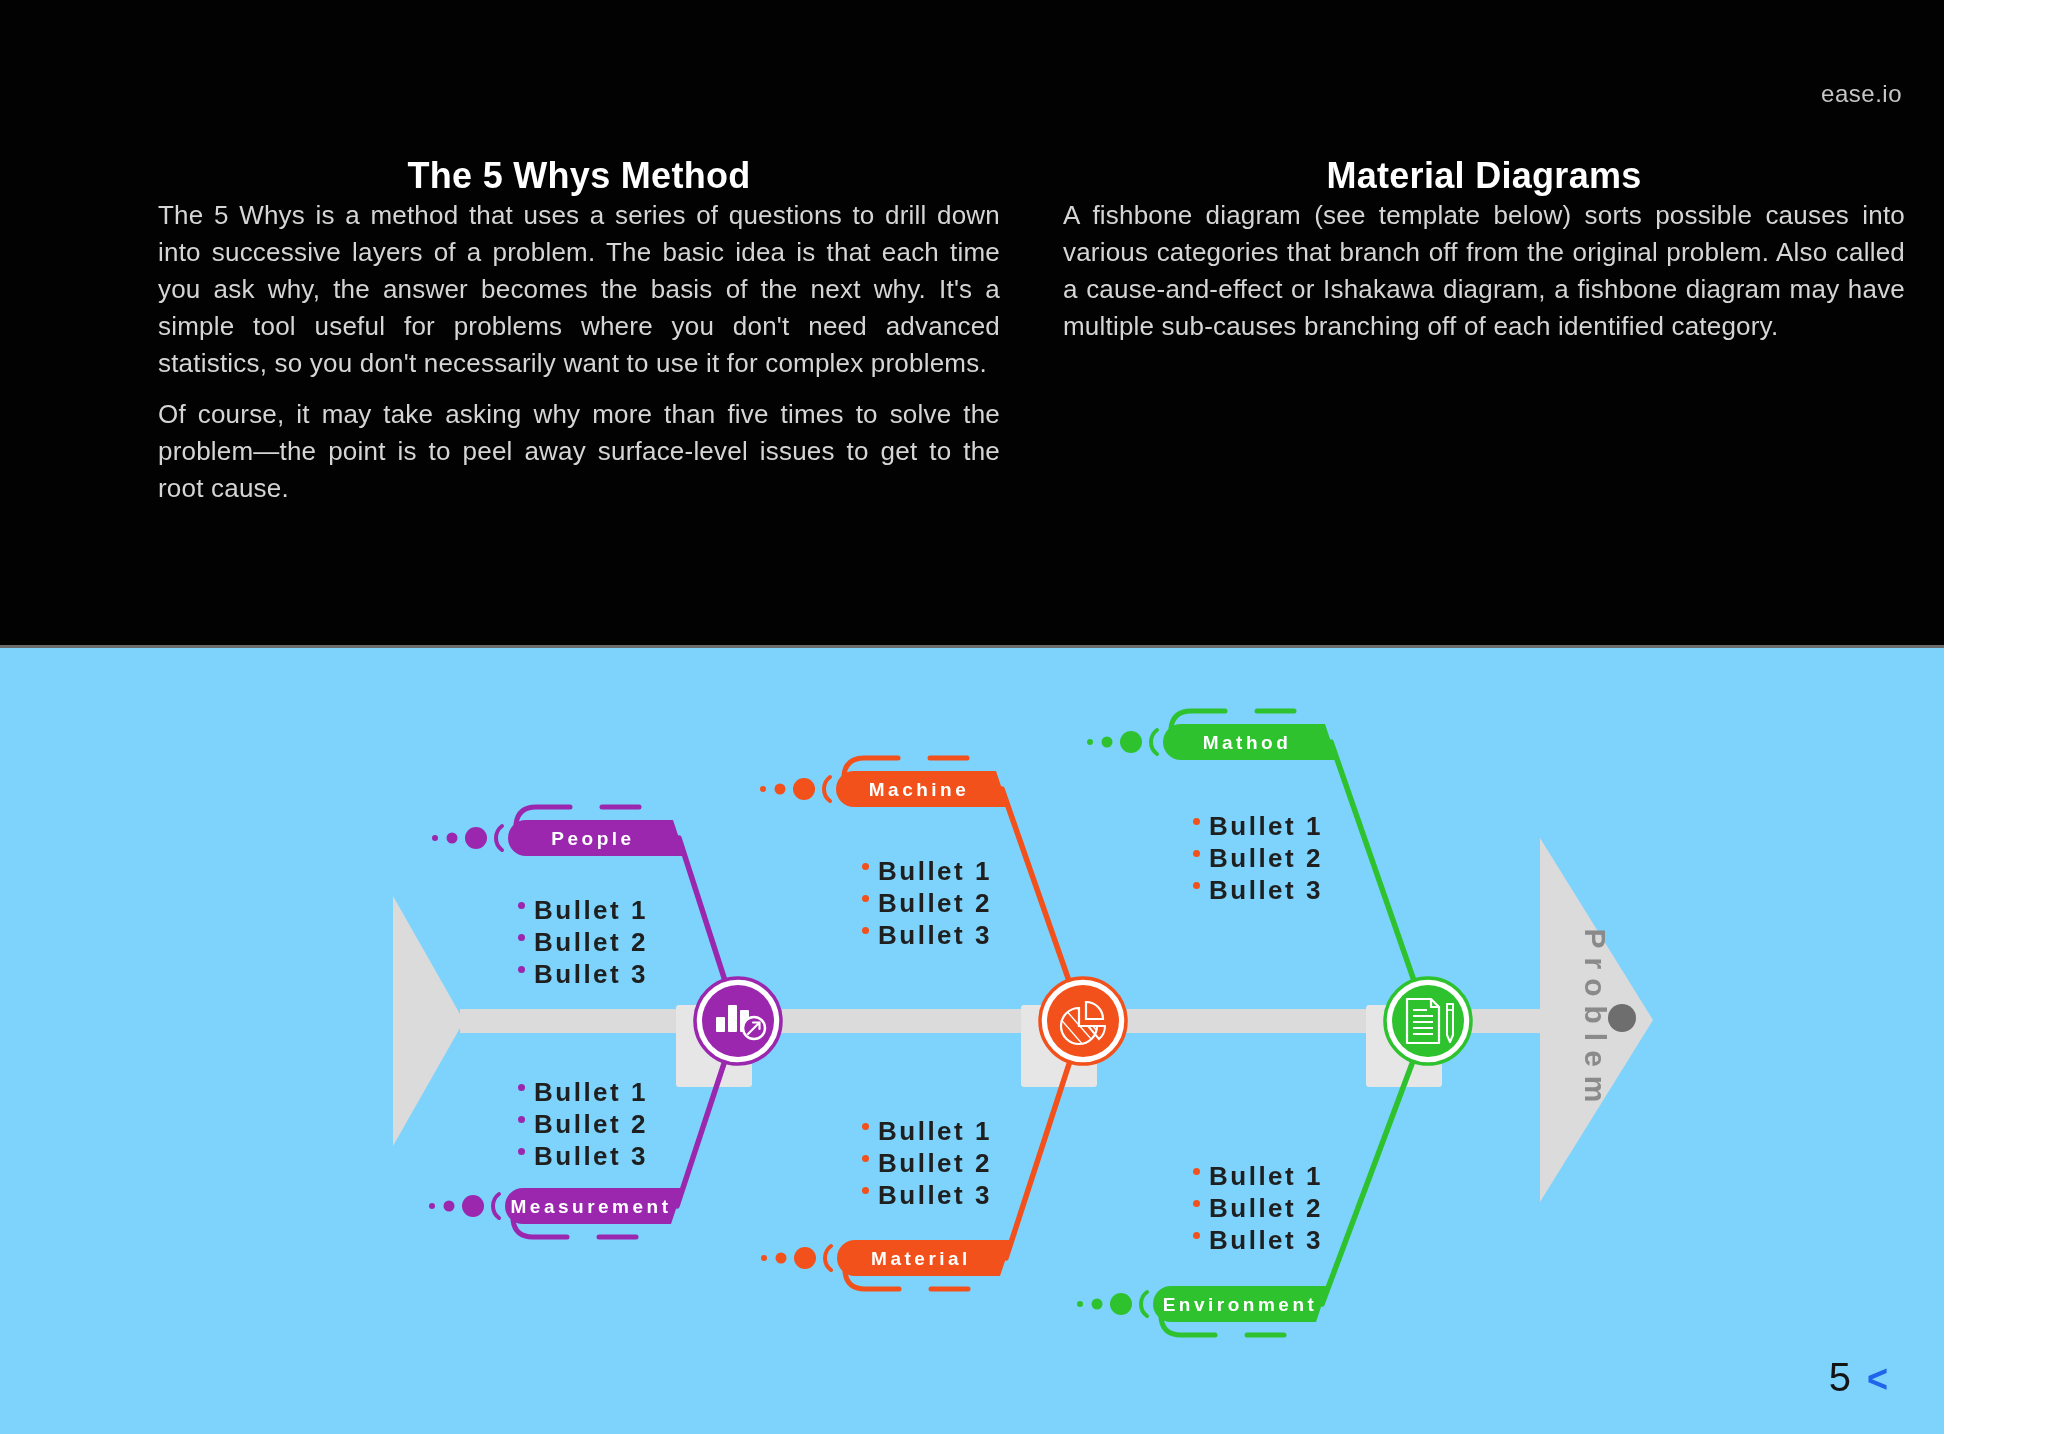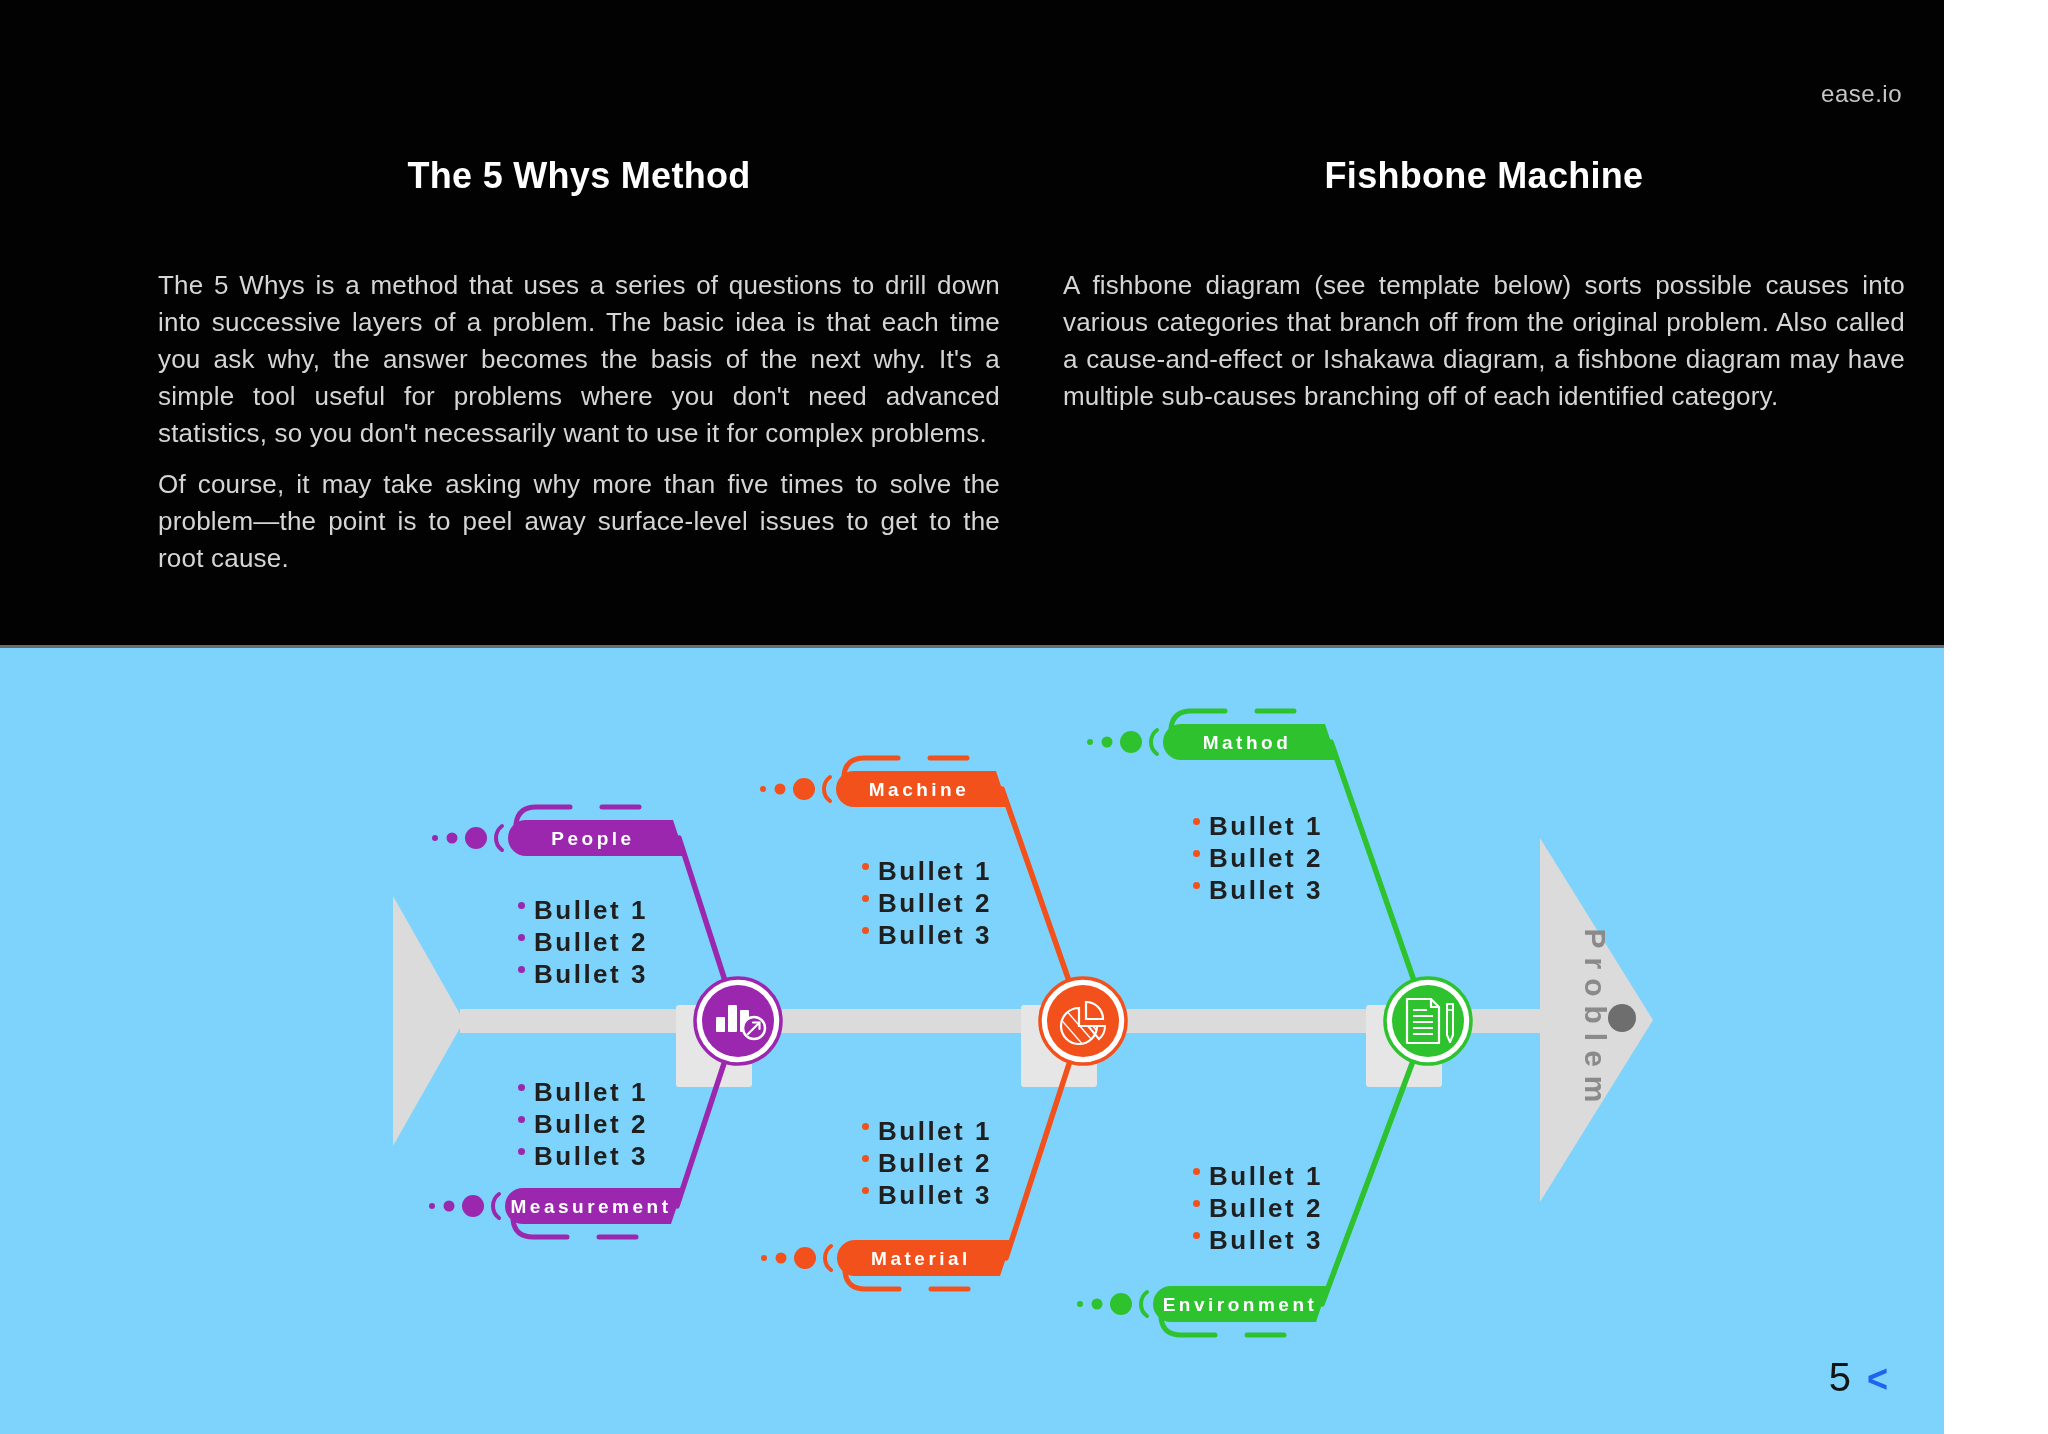--- a/index.html
+++ b/index.html
@@ -16,21 +16,21 @@
   .brand {
     position:absolute; top:80px; right:146px;
     font-size:24px; color:#c6c6c6; letter-spacing:0.5px;
   }
   .article { position:absolute; top:155px; }
   .article.left  { left:158px;  width:842px; }
   .article.right { left:1063px; width:842px; }
   .article h1 {
     font-size:36px; font-weight:bold; color:#ffffff; letter-spacing:0.3px;text-align:center;
   }
-  .article .body { margin-top:70px; }
+  .article .body { }
   .article p {
     font-size:26px; line-height:37px; color:#d5d5d5;
     text-align:justify; letter-spacing:0.2px;
   }
   .article p + p { margin-top:14px; }
   
   #diagram-svg { position:absolute; left:0; top:0; width:2048px; height:1434px; }
   svg text { font-family:"Liberation Sans", sans-serif; }
   .pill-label { fill:#ffffff; font-size:19px; font-weight:bold; letter-spacing:3.5px; }
   .problem-label { fill:#8a8a8a; font-size:30px; font-weight:bold; letter-spacing:9px; }
@@ -62,21 +62,21 @@
 
     <div class="article left">
       <h1>The 5 Whys Method</h1>
       <div class="body">
         <p>The 5 Whys is a method that uses a series of questions to drill down into successive layers of a problem. The basic idea is that each time you ask why, the answer becomes the basis of the next why. It's a simple tool useful for problems where you don't need advanced statistics, so you don't necessarily want to use it for complex problems.</p>
         <p>Of course, it may take asking why more than five times to solve the problem—the point is to peel away surface-level issues to get to the root cause.</p>
       </div>
     </div>
 
     <div class="article right">
-      <h1>Fishbone Machine</h1>
+      <h1>Material Diagrams</h1>
       <div class="body">
         <p>A fishbone diagram (see template below) sorts possible causes into various categories that branch off from the original problem. Also called a cause-and-effect or Ishakawa diagram, a fishbone diagram may have multiple sub-causes branching off of each identified category.</p>
       </div>
     </div>
   </div>
 
   <svg id="diagram-svg" viewBox="0 0 2048 1434">
 
     <defs>
       <clipPath id="pieclip">

